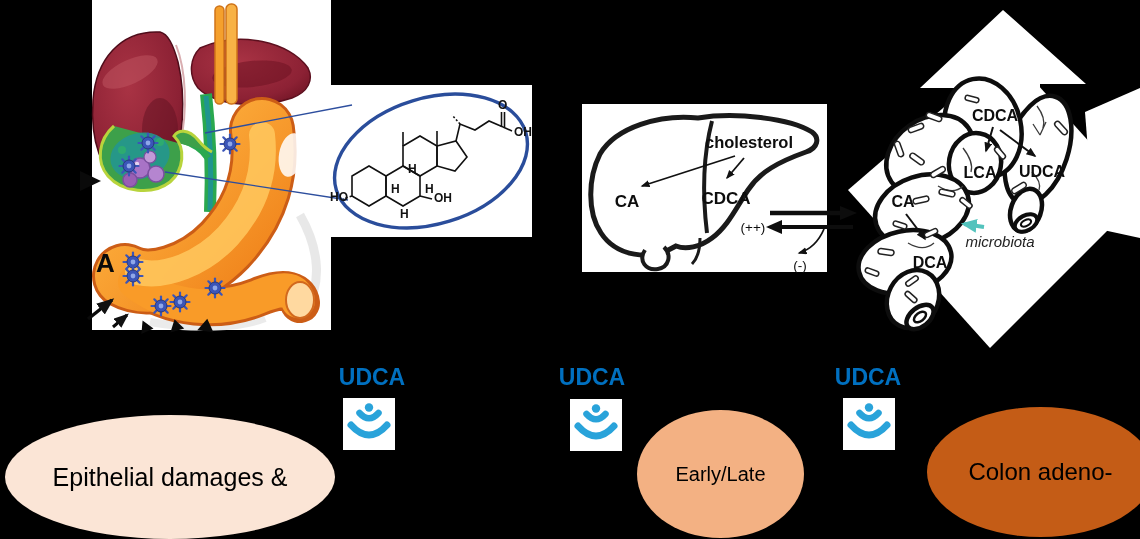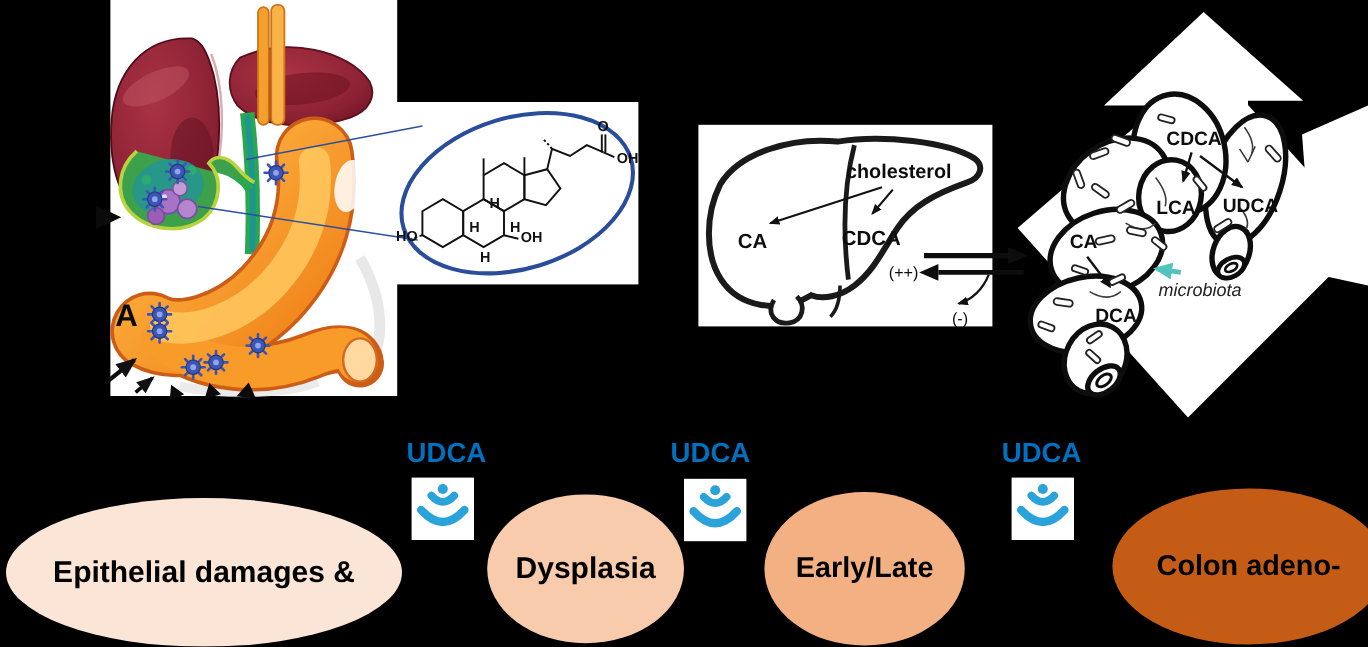--- a/index.html
+++ b/index.html
@@ -1,25 +1,25 @@
 <!DOCTYPE html>
 <html><head>
 <meta charset="utf-8">
 <style>
   html,body{margin:0;padding:0;background:#000;}
   .canvas{position:relative;width:1140px;height:539px;background:#000;overflow:hidden;
           font-family:"Liberation Sans",sans-serif;}
   .fig{position:absolute;left:0;top:0;}
   .stage{position:absolute;border-radius:50%;display:flex;flex-direction:row;
-         justify-content:center;align-items:center;font-weight:bold;color:#000;
+         justify-content:center;align-items:center;font-weight:normal;color:#000;
          text-align:center;line-height:1.3;z-index:5;}
   .stage .ln{white-space:nowrap;}
   .stage1{left:5px;top:415px;width:330px;height:124px;font-size:25px;}
   .stage2{left:406px;top:412px;width:164px;height:124px;font-size:25px;}
-  .stage3{left:637px;top:410px;width:167px;height:128px;font-size:24px;}
+  .stage3{left:637px;top:410px;width:167px;height:128px;font-size:20px;}
   .stage4{left:927px;top:407px;width:227px;height:130px;font-size:24px;}
   .udca-label{position:absolute;font-weight:bold;font-size:23px;width:120px;
               text-align:center;transform:translateX(-50%);z-index:6;}
   .udca-lab1{left:372px;top:364px;}
   .udca-lab2{left:592px;top:364px;}
   .udca-lab3{left:868px;top:364px;}
   .udca-icon{position:absolute;width:52px;height:52px;background:#fff;z-index:6;}
   .udca-ic1{left:343px;top:398px;}
   .udca-ic2{left:570px;top:399px;}
   .udca-ic3{left:843px;top:398px;}
@@ -296,23 +296,20 @@
     <text class="blab" x="1042" y="177" font-size="16" text-anchor="middle">UDCA</text>
     <text class="blab" x="903" y="207" font-size="16" text-anchor="middle">CA</text>
     <text class="blab" x="930" y="268" font-size="16" text-anchor="middle">DCA</text>
     <text x="1000" y="247" font-size="15" font-style="italic" fill="#222" text-anchor="middle">microbiota</text>
   </g>
 </svg>
 
 <div class="stage stage1" style="background: rgb(251, 229, 214);">
   <span class="ln">Epithelial damages &amp;</span>
 </div>
-<div class="stage stage2" style="background: rgb(248, 203, 173);">
-  <span class="ln">Dysplasia</span>
-</div>
 <div class="stage stage3" style="background: rgb(243, 177, 131);">
   <span class="ln">Early/Late</span>
 </div>
 <div class="stage stage4" style="background: rgb(196, 92, 22);">
   <span class="ln">Colon adeno-</span>
 </div>
 
 <div class="udca-label udca-lab1" style="color: rgb(0, 112, 192);">UDCA</div>
 <div class="udca-label udca-lab2" style="color: rgb(0, 112, 192);">UDCA</div>
 <div class="udca-label udca-lab3" style="color: rgb(0, 112, 192);">UDCA</div>

